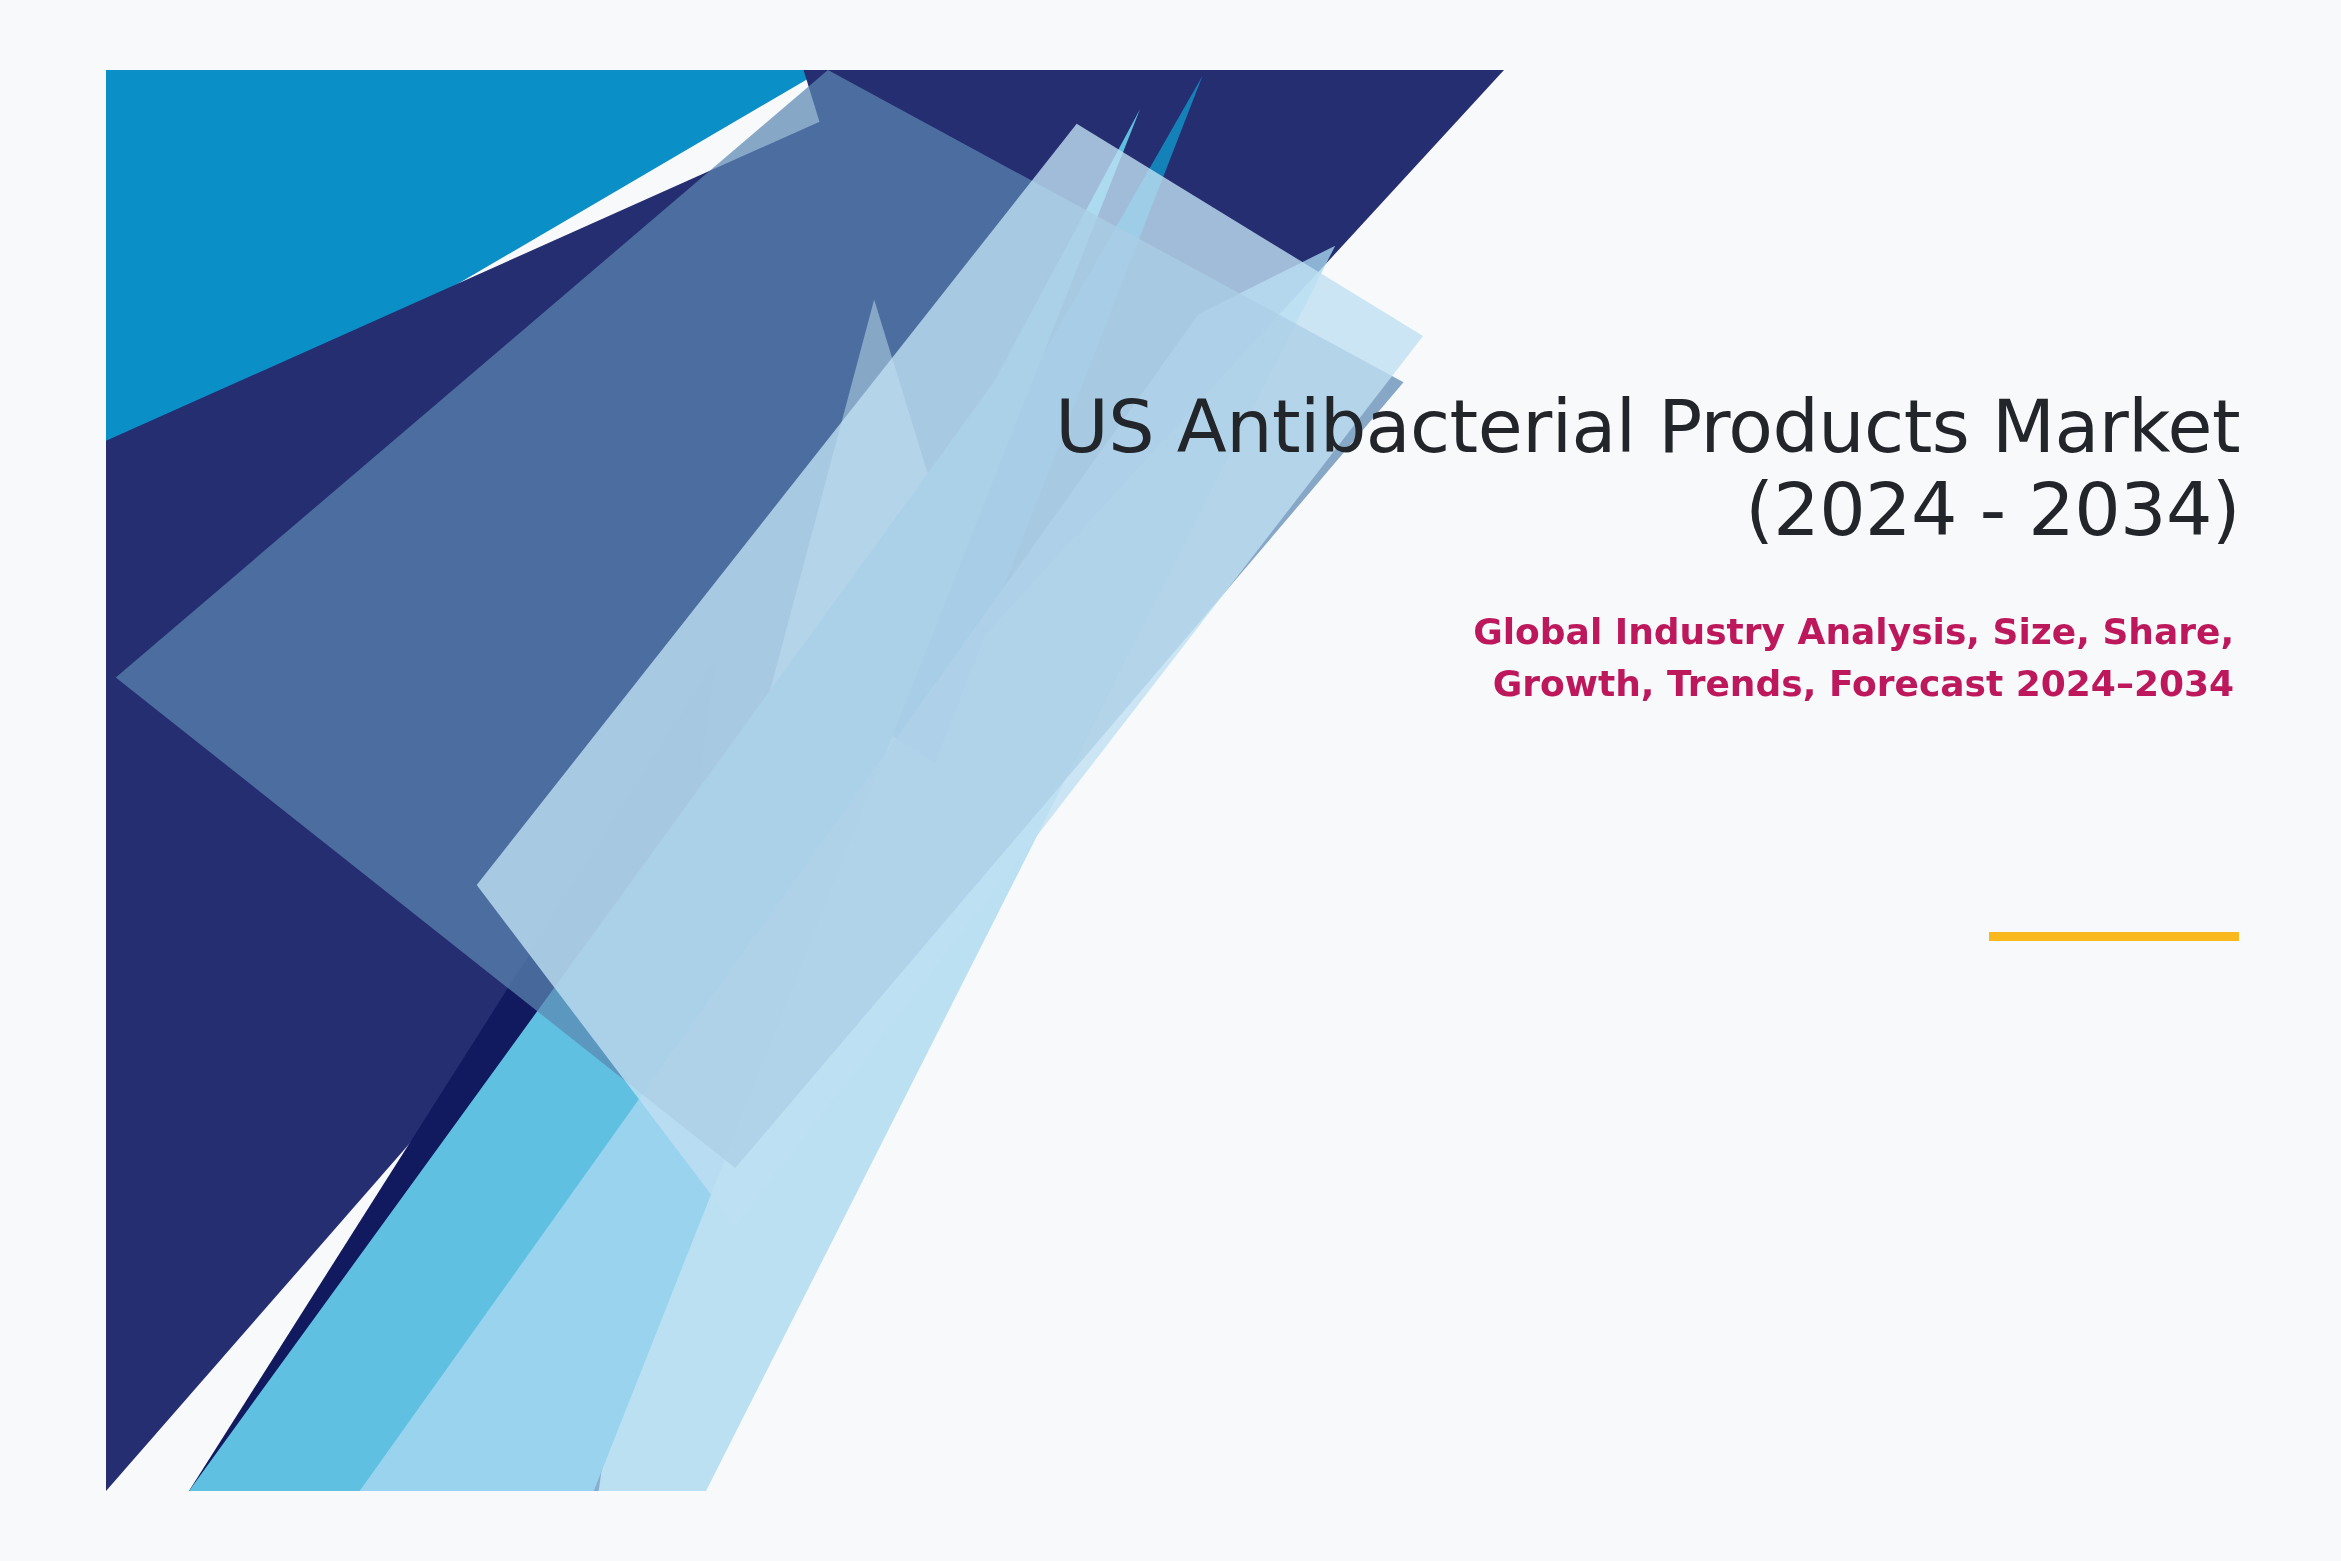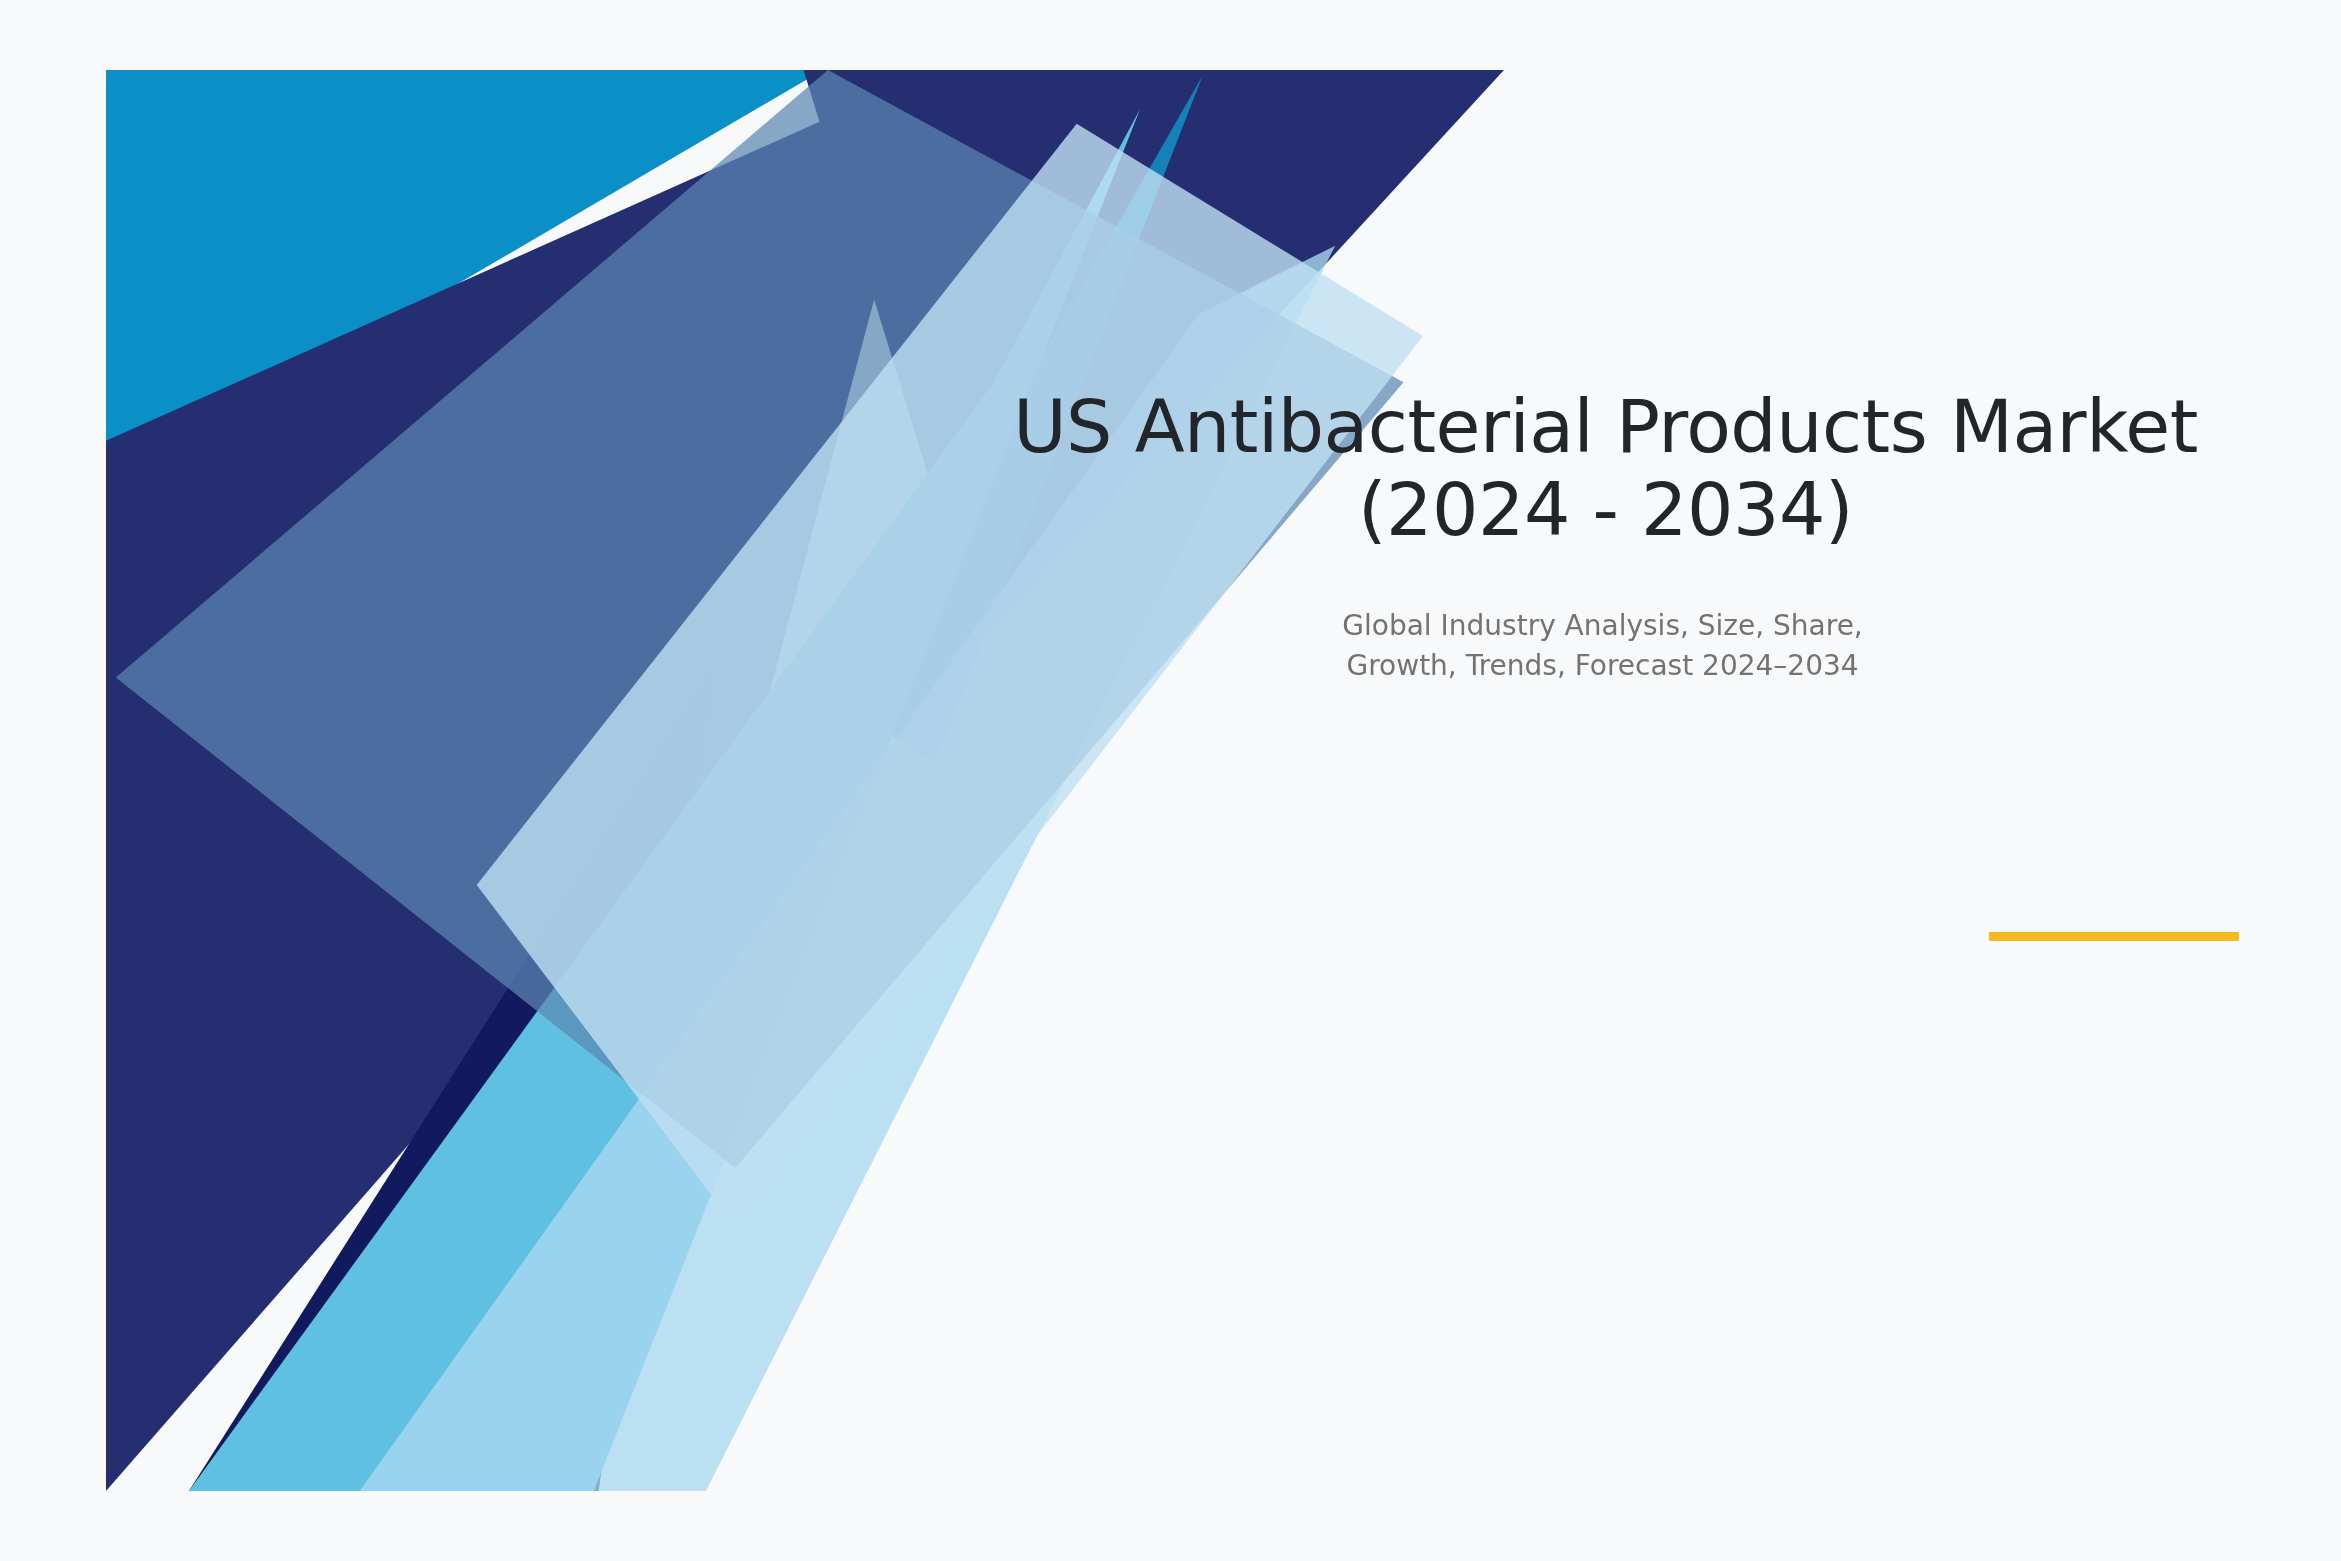--- a/index.html
+++ b/index.html
@@ -35,21 +35,21 @@
     width: 100%;
     height: 100%;
   }
 
   
   #title-block {
     position: absolute;
     right: 102px;
     top: 385px;
     width: 1269px;
-    text-align: center;
+    text-align: right;
   }
 
   #page-title {
     position: relative;
     margin: 0;
     font-family: "DejaVu Sans", "Liberation Sans", sans-serif;
     font-size: 73px;
     line-height: 1.14;
     font-weight: 400;
     letter-spacing: -0.5px;
@@ -64,24 +64,24 @@
     top: 547px;
     width: 250px;
     height: 9.3px;
     background: #f9b81c;
     z-index: 1;
   }
 
   #page-subtitle {
     margin: 55px 5.9px 0 0;
     font-family: "DejaVu Sans", "Liberation Sans", sans-serif;
-    font-size: 28px;
+    font-size: 36px;
     line-height: 1.42;
-    font-weight: 400;
-    color: #737373;
+    font-weight: 700;
+    color: #be185d;
     white-space: pre-line;
   }
 </style>
 </head>
 <body>
 
 <div id="cover">
 
   <div id="cover-art">
     <svg viewBox="0 0 2866 2912" preserveAspectRatio="none" xmlns="http://www.w3.org/2000/svg">

